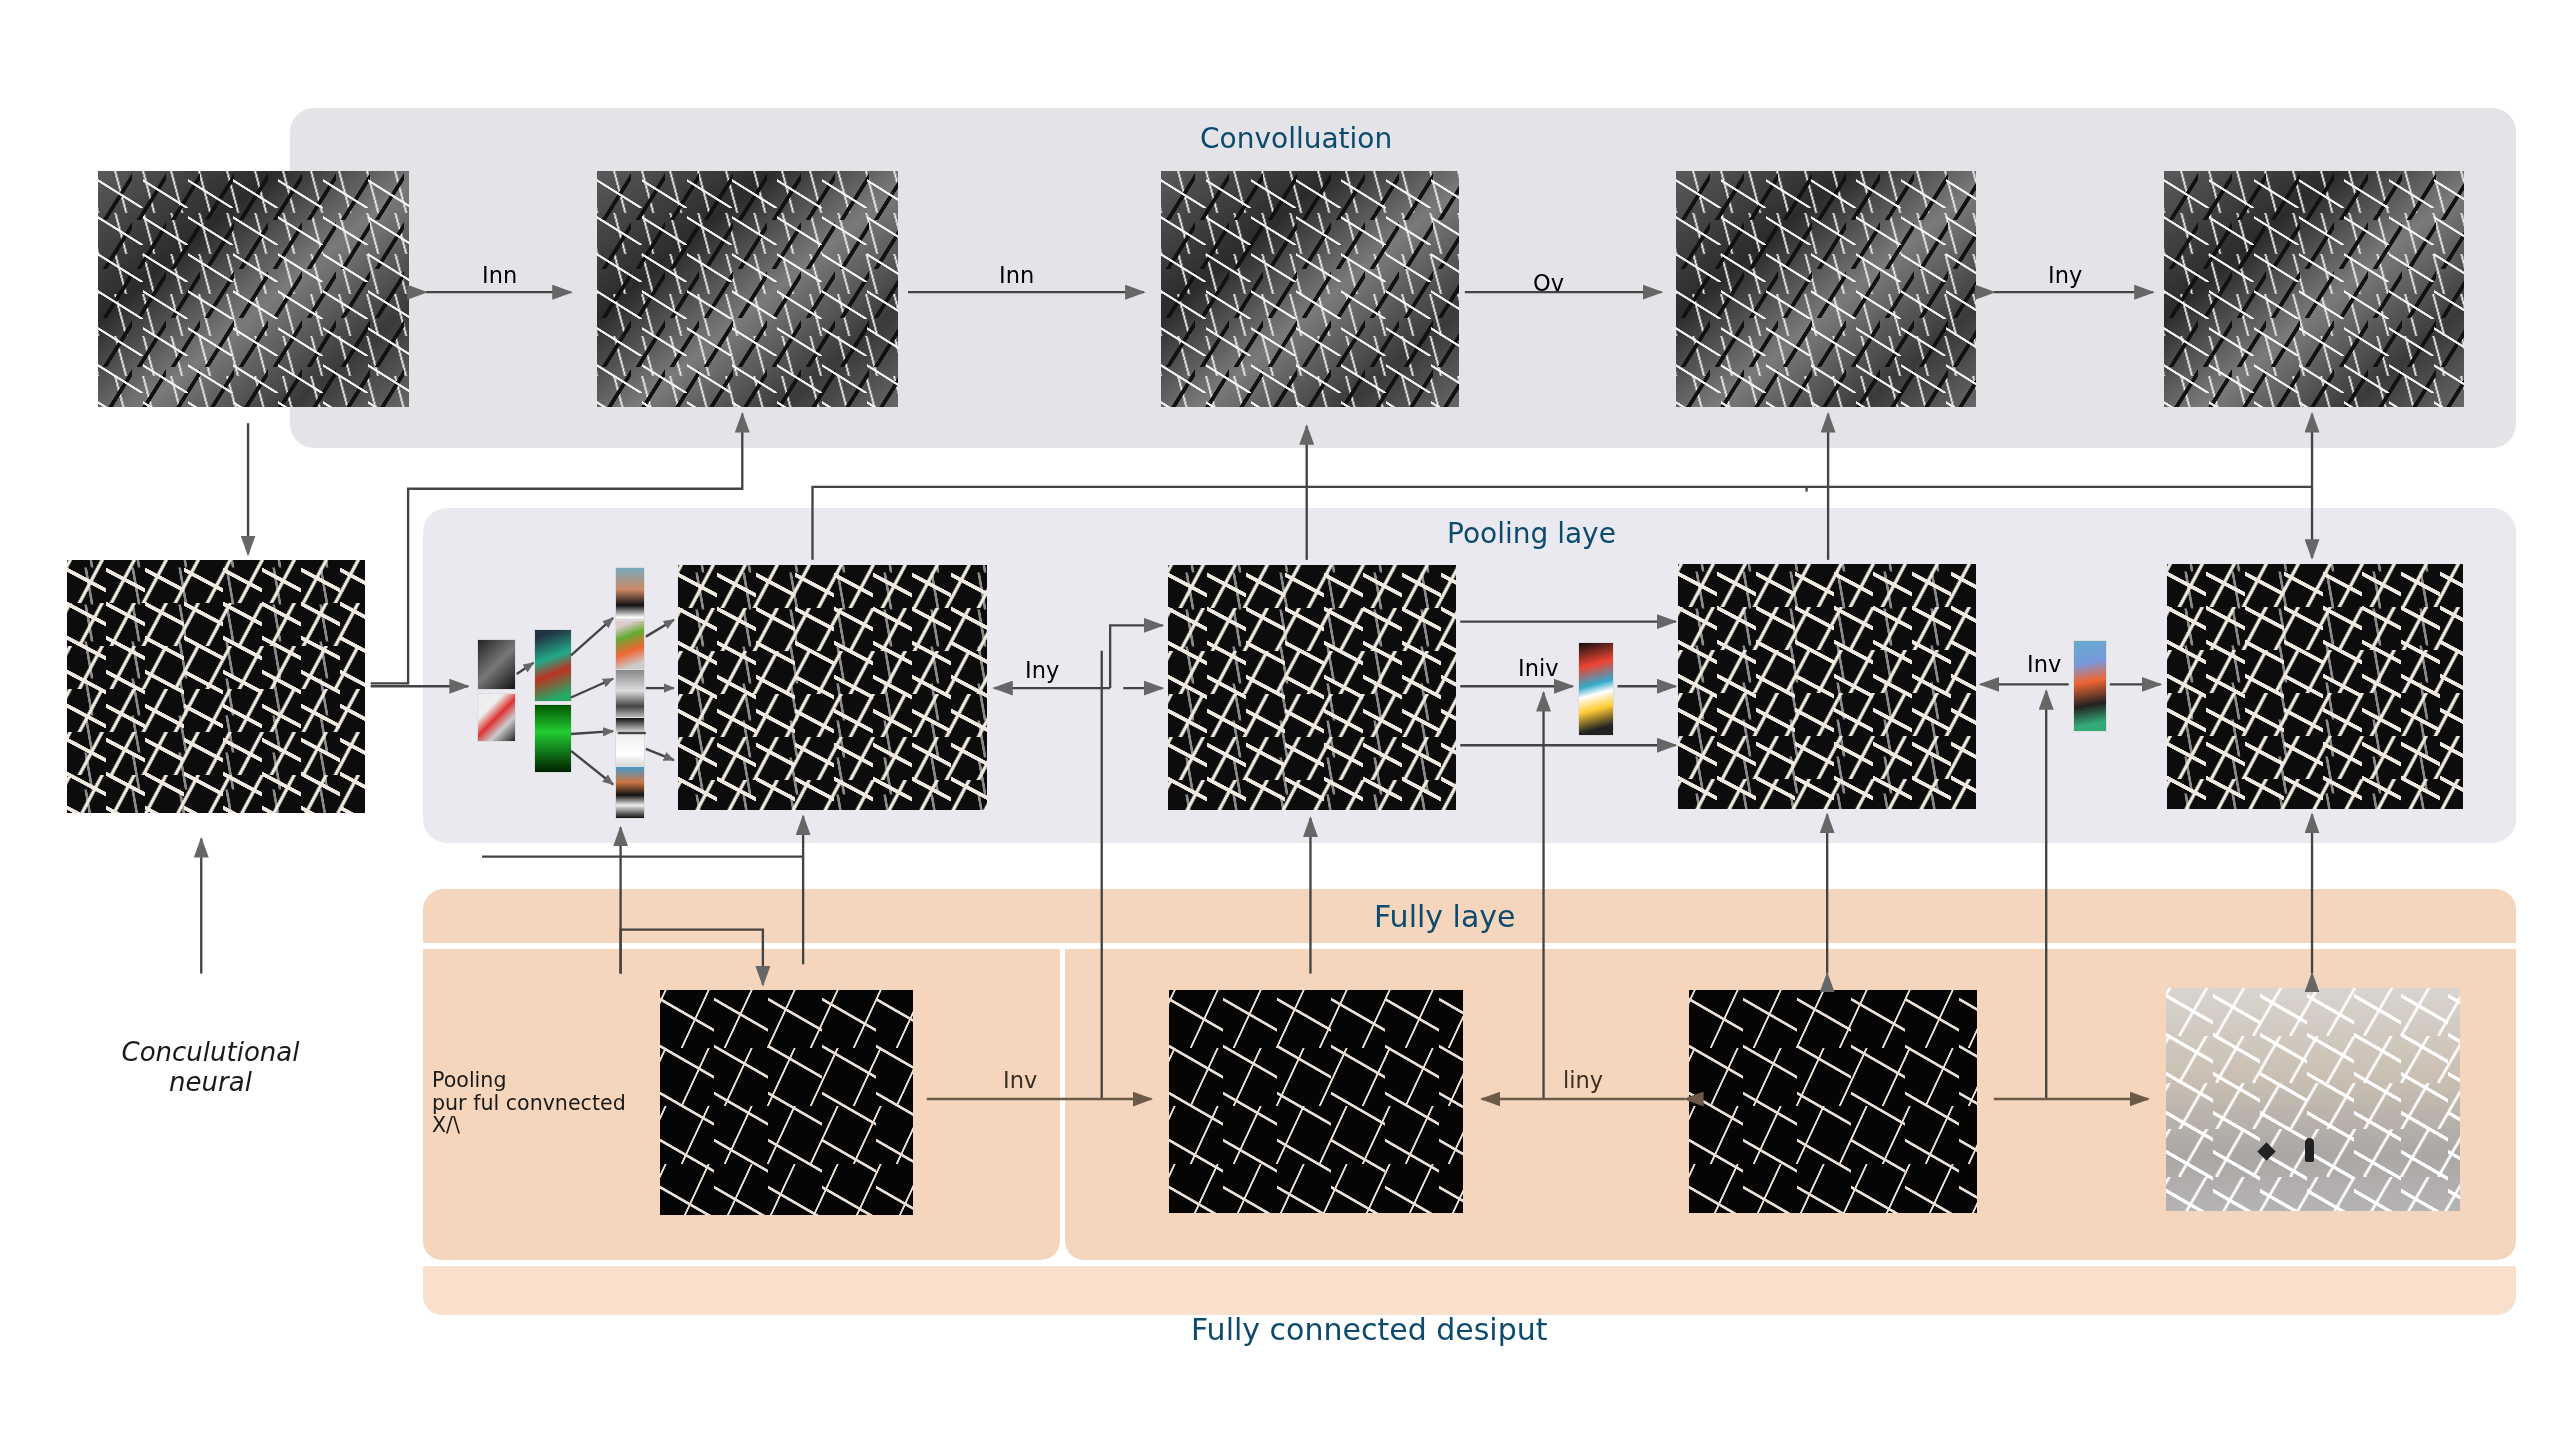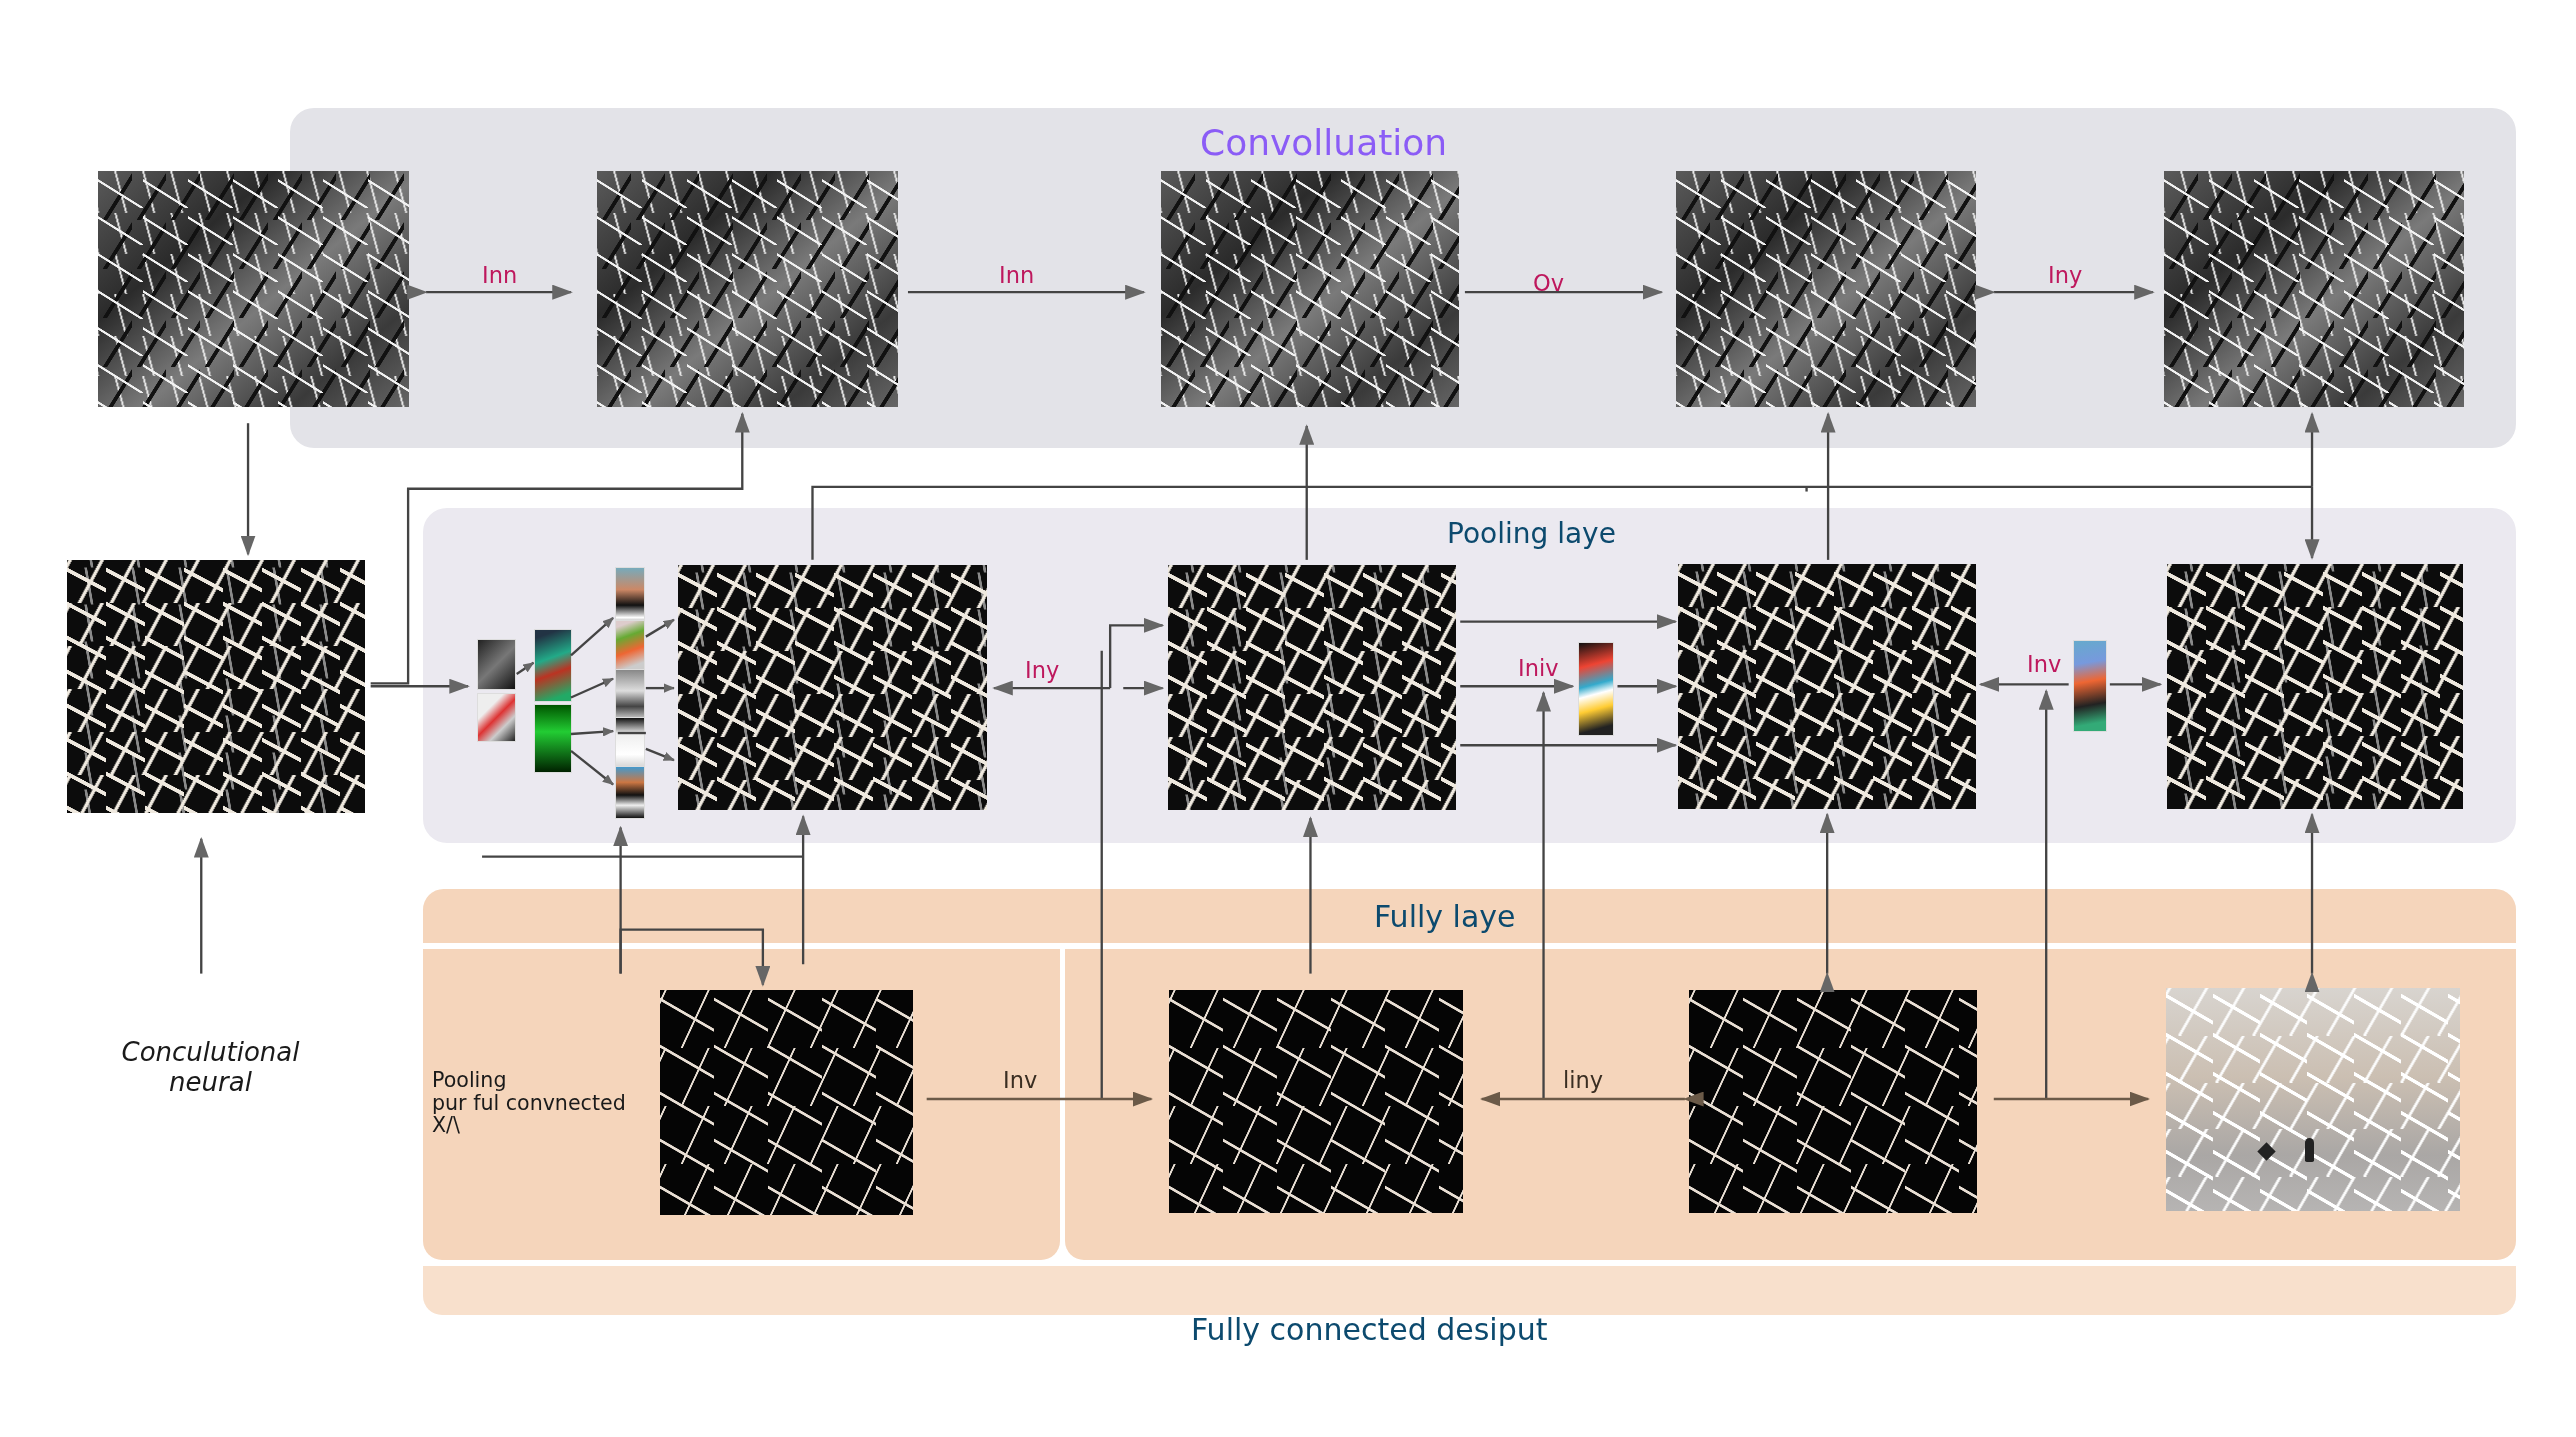--- a/index.html
+++ b/index.html
@@ -5,22 +5,22 @@
   html, body { margin:0; padding:0; background:#ffffff; }
   body { width:2576px; height:1438px; position:relative; overflow:hidden; font-family:"DejaVu Sans", sans-serif; }
   .panel { position:absolute; border-radius:24px; }
   .conv-panel { left:290px; top:108px; width:2226px; height:340px; background:#e3e3e8; }
   .pool-panel { left:423px; top:508px; width:2093px; height:335px; background:#ebe9f0; }
   .fully-band { left:423px; top:889px; width:2093px; height:54px; background:#f5d5bb; border-radius:20.6px 20.6px 0 0; }
   .fully-left { left:423px; top:949px; width:637px; height:311px; background:#f5d5bb; border-radius:0 0 19px 19px; }
   .fully-right { left:1065px; top:949px; width:1451px; height:311px; background:#f5d5bb; border-radius:0 0 19px 19px; }
   .footer-band { left:423px; top:1266px; width:2093px; height:49px; background:#f8e0cc; border-radius:0 0 19px 19px; }
   .title { position:absolute; font-size:34px; color:#0c4a6e; white-space:nowrap; }
-  .conv-title { color:#8b5cf6; font-size:36px; }
-  .lbl { position:absolute; font-size:22.5px; color:#be185d; white-space:nowrap; }
+  .conv-title { color:#0c4a6e; font-size:28px; }
+  .lbl { position:absolute; font-size:22.5px; color:#000000; white-space:nowrap; }
   .side { position:absolute; font-size:26px; color:#1a1a1a; text-align:center; line-height:30px;font-style:italic; }
   .inner-lbl { position:absolute; font-size:20.6px; color:#1a1a1a; text-align:left; line-height:22.5px; }
   .img { position:absolute; overflow:hidden; }
   .gray-tex {
     background:
       linear-gradient(32deg, transparent 40%, #f2f2f2 41%, #f2f2f2 44%, transparent 45%) 0 0/45px 37px,
       linear-gradient(-58deg, transparent 38%, #111 39%, #111 45%, transparent 46%) 0 0/34px 49px,
       linear-gradient(75deg, transparent 45%, #e8e8e8 46%, #e8e8e8 50%, transparent 51%) 9.4px 0/28px 41px,
       linear-gradient(140deg, #5a5a5a 0%, #2b2b2b 30%, #7a7a7a 55%, #3a3a3a 80%, #666 100%);
   }

